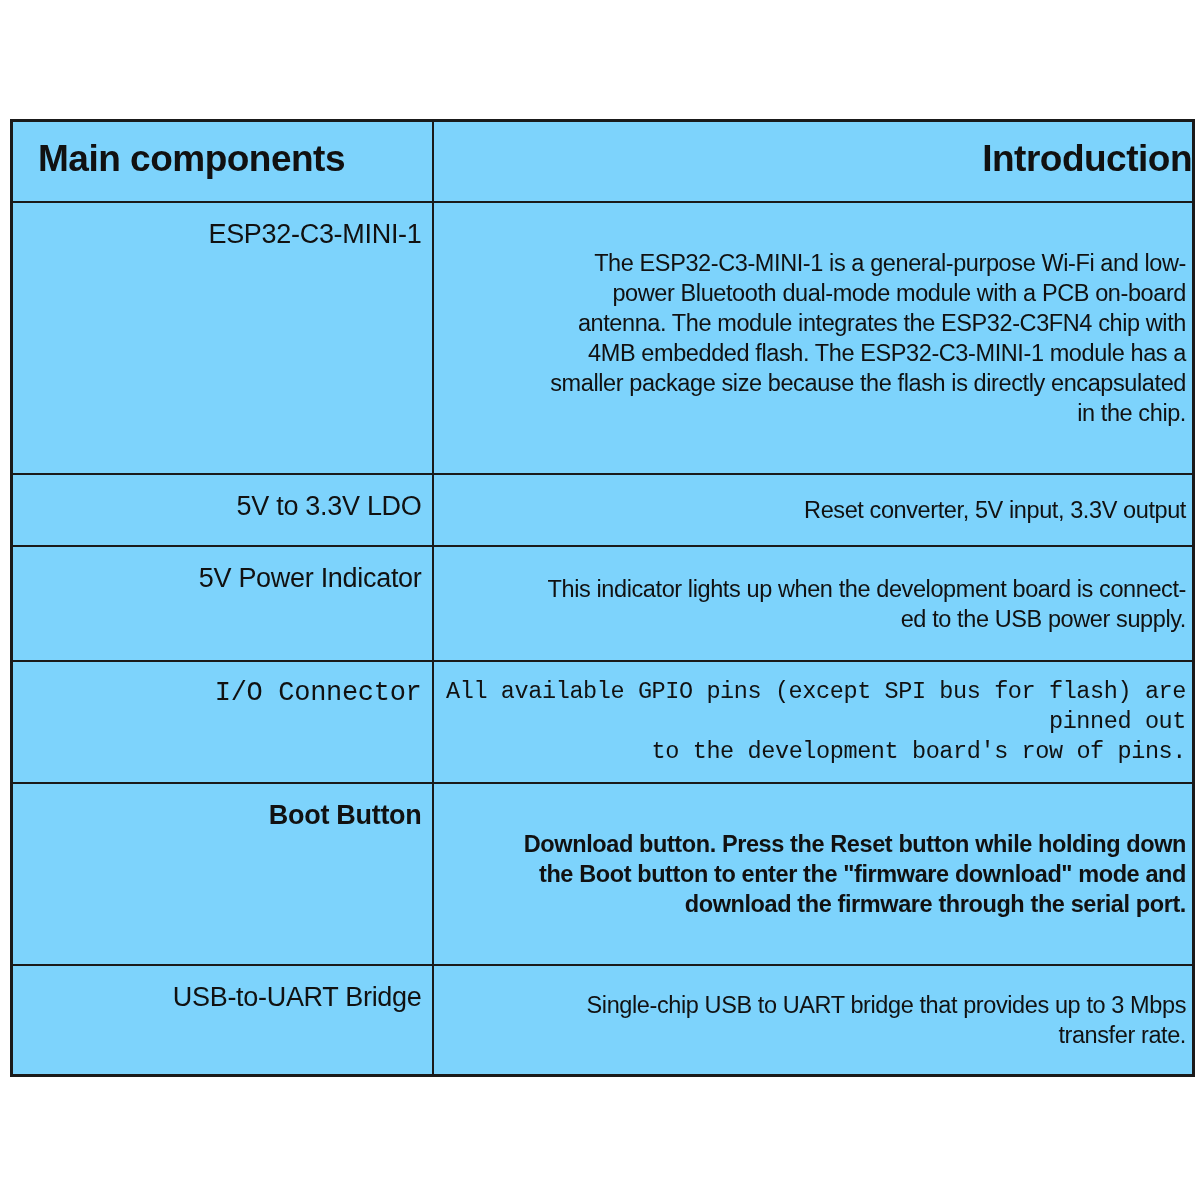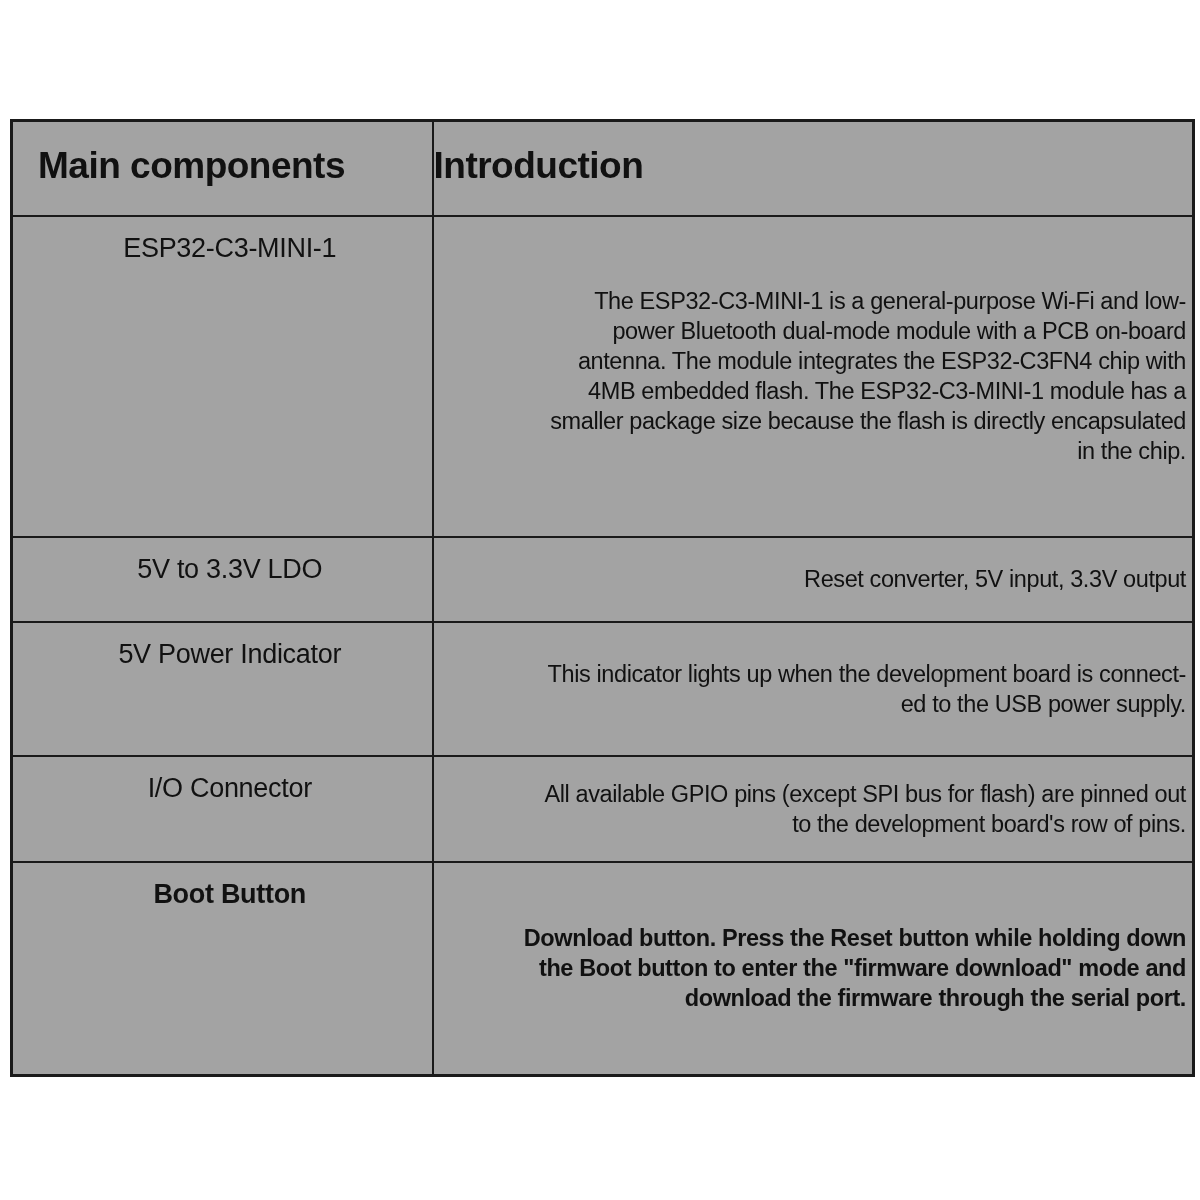--- a/index.html
+++ b/index.html
@@ -19,21 +19,21 @@
     overflow: hidden;
   }
   table.spec-table {
     position: absolute;
     left: 10px;
     top: 119px;
     width: 1182px;
     height: 958px;
     border-collapse: collapse;
     table-layout: fixed;
-    background: #a3a3a3;
+    background: #7dd3fc;
   }
   table.spec-table, table.spec-table th, table.spec-table td {
     border: 2px solid #1a1a1a;
   }
   table.spec-table {
     border-width: 3px;
   }
   col.c-component { width: 421px; }
   col.c-introduction { width: 761px; }
 
@@ -42,48 +42,48 @@
     font-weight: bold;
     letter-spacing: -0.5px;
     vertical-align: middle;
     padding: 6px 0 10px 0;
   }
   th.hdr-component {
     text-align: left;
     padding-left: 25px;
   }
   th.hdr-introduction {
-    text-align: left;
+    text-align: right;
     margin-left: 48px;
   }
 
   td.cell-component {
     vertical-align: top;
-    text-align: center;
+    text-align: right;
     padding: 16px 10px 0 25px;
     font-size: 27px;
     letter-spacing: -0.3px;
     white-space: pre-line;
   }
   td.cell-introduction {
     vertical-align: middle;
     text-align: right;
     padding: 4px 6px 4px 8px;
     font-size: 23.5px;
     line-height: 30px;
     letter-spacing: -0.4px;
     white-space: pre-line;
   }
 
   
   tr.row-header   { height: 66px;  }
   tr.row-0 { height: 222px; }
   tr.row-1 { height: 59px;  }
   tr.row-2 { height: 93px;  }
-  tr.row-3 { height: 73px;  }
+  tr.row-3 { height: 73px; font-family: Liberation Mono, monospace;  }
   tr.row-4 { height: 148px; font-weight: bold; }
   tr.row-5 { height: 116px; }
   tr.row-6 { height: 50px;  }
   tr.row-7 { height: 90px;  }
   tr.row-8 { height: 65px;  }
 </style>
 </head>
 <body>
 
 <div class="page">
@@ -127,16 +127,21 @@
 
       <tr class="row-4">
         <td class="cell-component">Boot Button</td>
         <td class="cell-introduction">Download button. Press the Reset button while holding down
 the Boot button to enter the "firmware download" mode and
 download the firmware through the serial port.</td>
       </tr>
 
 
 
+      <tr class="row-7">
+        <td class="cell-component">USB-to-UART Bridge</td>
+        <td class="cell-introduction">Single-chip USB to UART bridge that provides up to 3 Mbps
+transfer rate.</td>
+      </tr>
 
     </tbody>
   </table>
 </div>
 
 </body></html>

